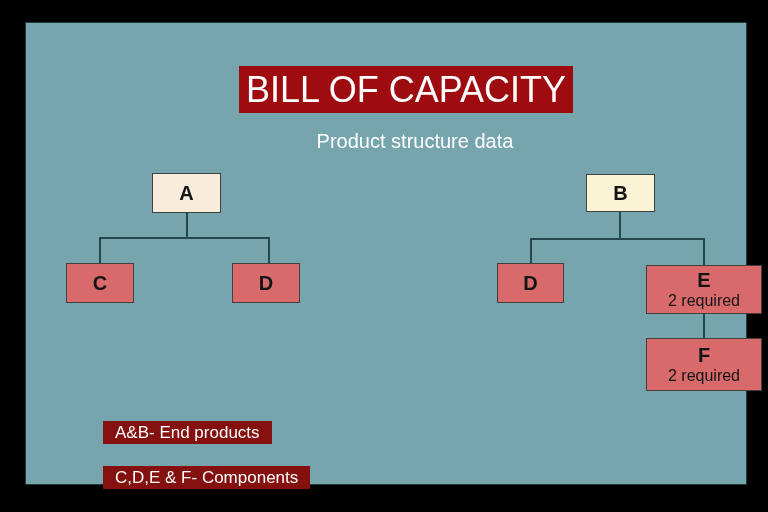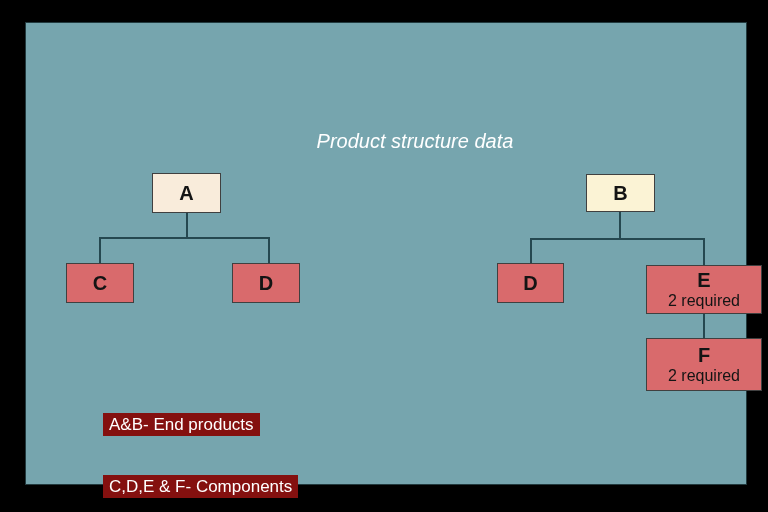--- a/index.html
+++ b/index.html
@@ -23,21 +23,21 @@
     background:var(--title-bg,#9e0c10);
     color:var(--title-text,#fff);
     font-size:36px;
     display:flex;align-items:center;justify-content:center;
     white-space:nowrap;
   }
   .subtitle{
     position:absolute;
     left:239px;top:106px;width:300px;
     color:#fff;font-size:20px;line-height:24px;
-    text-align:center;white-space:nowrap;font-style:italic;
+    text-align:center;white-space:nowrap;
   }
   .node{
     position:absolute;
     border:1px solid #404040;
     box-sizing:border-box;
     display:flex;flex-direction:column;
     align-items:center;justify-content:center;
     font-weight:bold;font-size:20px;color:#141414;
   }
   .node .note{font-weight:normal;font-size:16px;line-height:19px;text-align:center;}
@@ -56,31 +56,32 @@
   .l-v3{left:242px;top:214px;width:2px;height:27px;}
   .l-v4{left:593px;top:188px;width:2px;height:28px;}
   .l-h2{left:504px;top:215px;width:175px;height:2px;}
   .l-v5{left:504px;top:215px;width:2px;height:26px;}
   .l-v6{left:677px;top:215px;width:2px;height:28px;}
   .l-v7{left:677px;top:290px;width:2px;height:26px;}
   .legend-item{
     position:absolute;
     background:var(--legend-bg,#84100f);
     color:#fff;font-size:17px;line-height:23px;
-    padding:0 6px;white-space:nowrap;
+    padding:0 12px;white-space:nowrap;margin-top:8px;
   }
   .legend-1{left:77px;top:390px;}
-  .legend-2{left:77px;top:452px;}
+  .legend-2{left:77px;top:435px;}
 </style>
 </head>
 <body>
 
 <div id="page">
   <div class="slide">
 
+    <div class="title-banner">BILL OF CAPACITY</div>
 
     <div class="subtitle">Product structure data</div>
 
     <div class="line l-v1"></div>
     <div class="line l-h1"></div>
     <div class="line l-v2"></div>
     <div class="line l-v3"></div>
 
     <div class="line l-v4"></div>
     <div class="line l-h2"></div>

